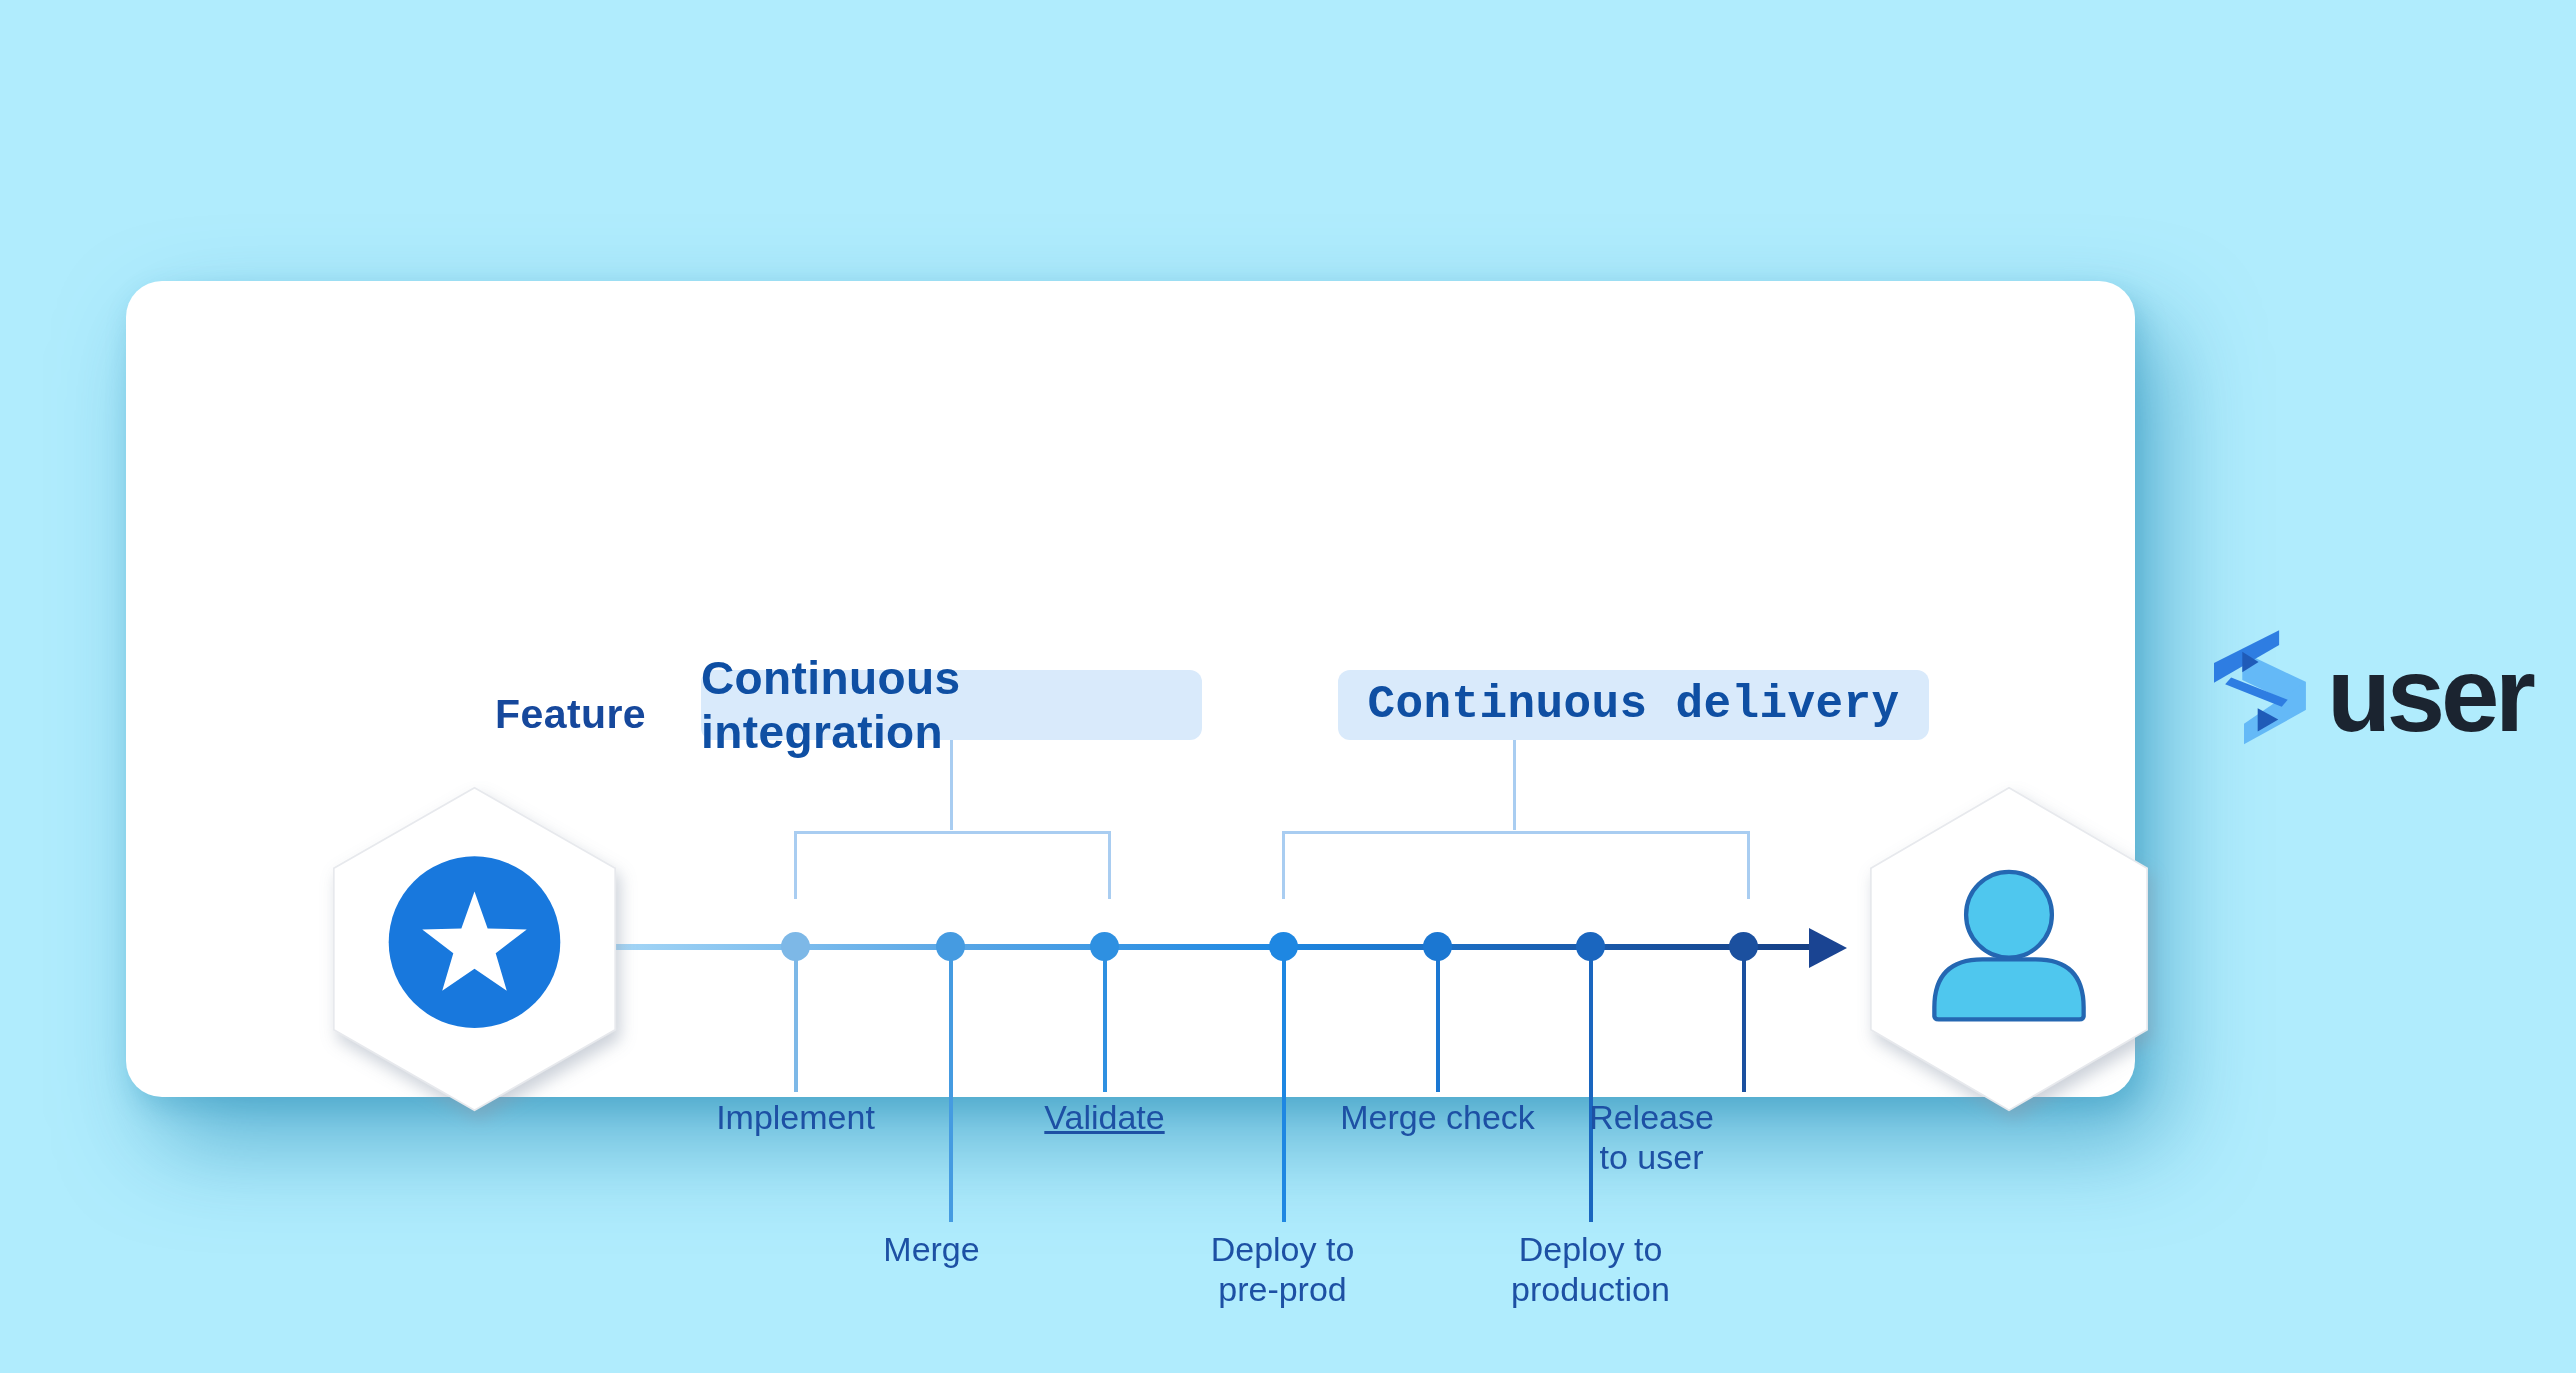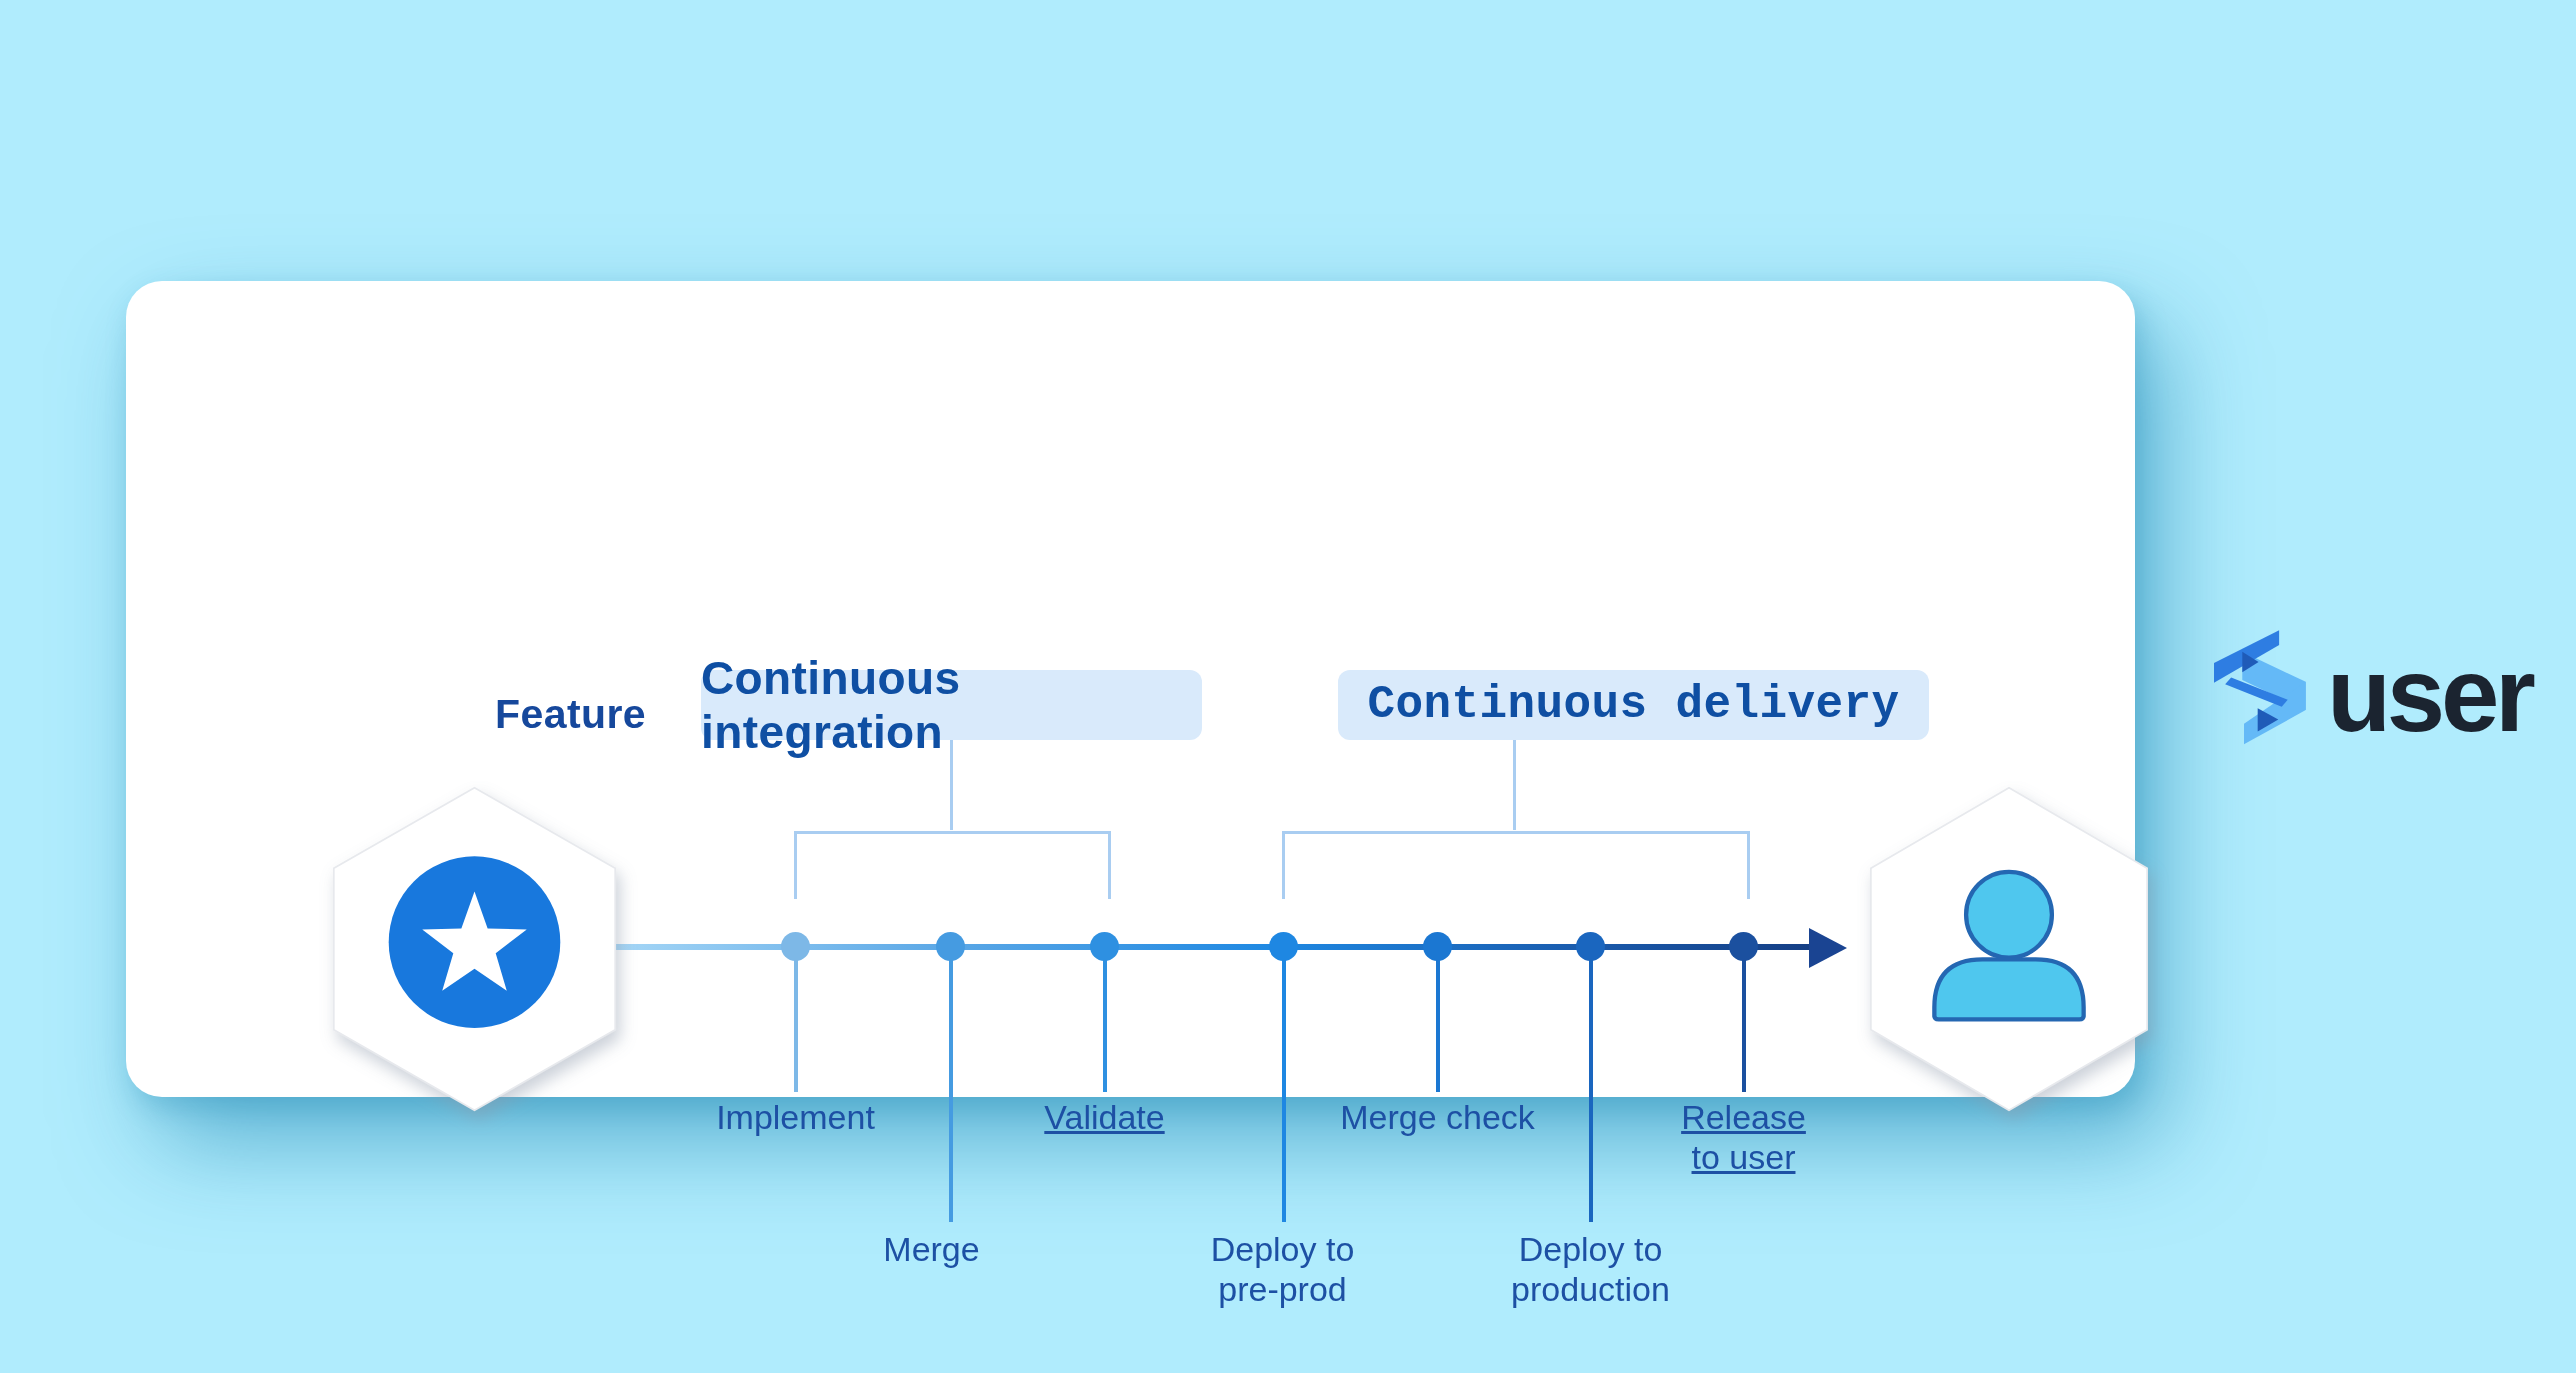--- a/index.html
+++ b/index.html
@@ -117,21 +117,21 @@
 pre-prod</div>
         <div class="dot" style="left: 1297px; background: rgb(27, 119, 210);"></div>
         <div class="connector" style="left: 1310px; height: 146px; background: rgb(27, 119, 210);"></div>
         <div class="step-label row1" style="left: 1312px;">Merge check</div>
         <div class="dot" style="left: 1450px; background: rgb(26, 102, 191);"></div>
         <div class="connector" style="left: 1463px; height: 276px; background: rgb(26, 102, 191);"></div>
         <div class="step-label row2" style="left: 1465px;">Deploy to
 production</div>
         <div class="dot" style="left: 1603px; background: rgb(27, 80, 159);"></div>
         <div class="connector" style="left: 1616px; height: 146px; background: rgb(27, 80, 159);"></div>
-        <div class="step-label row1" style="left: 1618px; text-decoration: underline;">Release
+        <div class="step-label row1" style="left: 1526px;">Release
 to user</div>
       </div>
   </div>
 
   <div class="logo">
     <svg class="logo-mark" width="96" height="133" viewBox="0 0 112 155">
       <polygon points="33,44 107,79 107,112 33,77" fill="#64b9f7"></polygon>
       <polygon points="107,79 107,112 35,152 35,128" fill="#64b9f7"></polygon>
       <polygon points="76,19 76,36 0,80 0,57" fill="#2e7de2"></polygon>
       <polygon points="20,74 86,100 79,108 13,82" fill="#2e7de2"></polygon>

